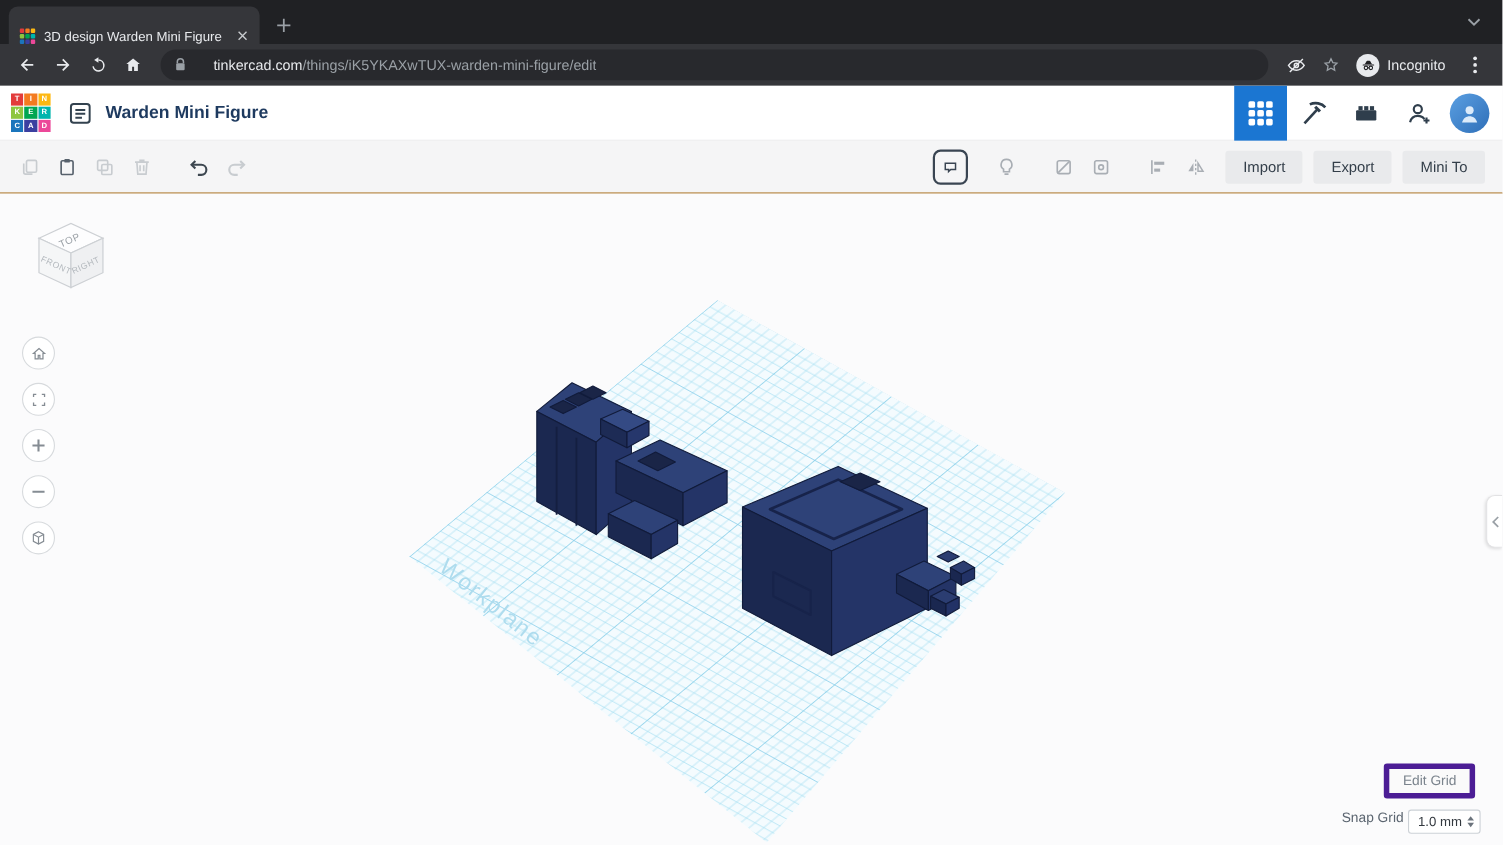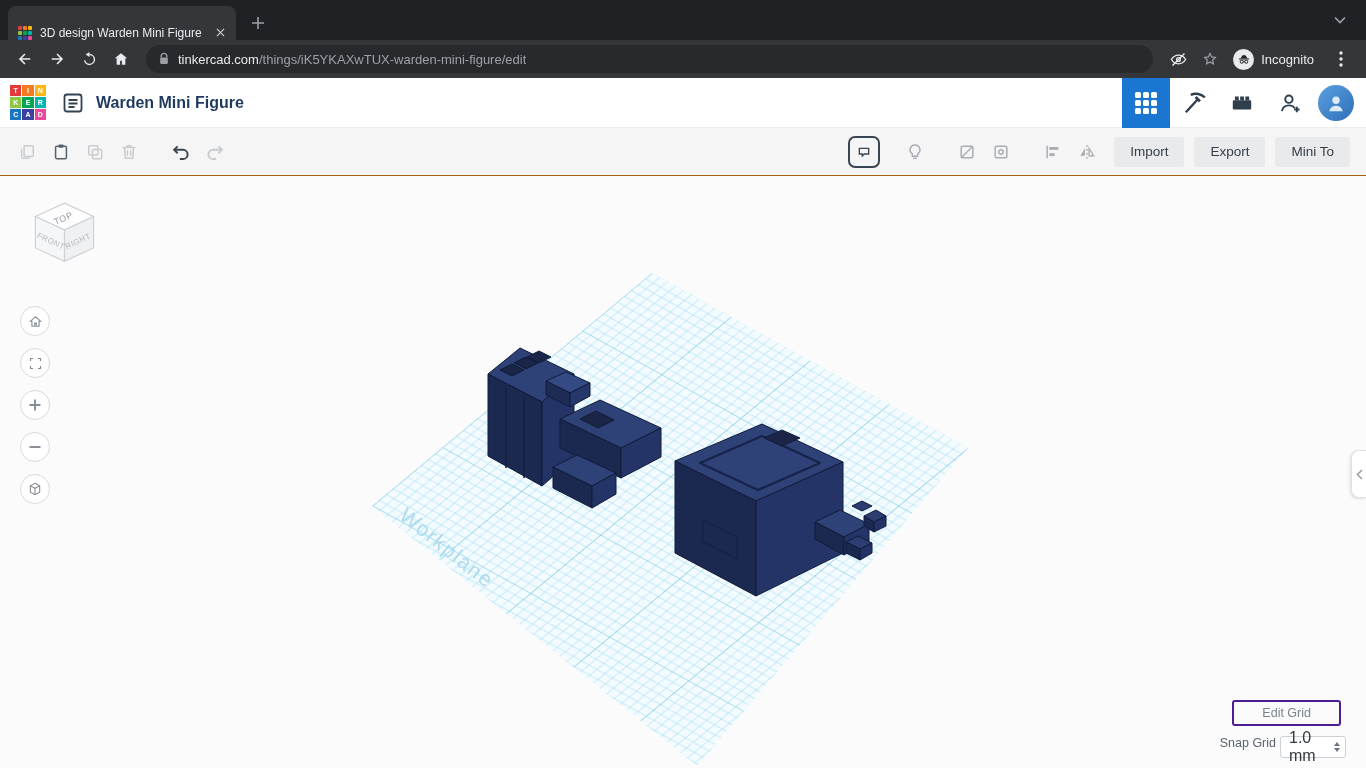--- a/index.html
+++ b/index.html
@@ -19,21 +19,21 @@
   .fav-grid i:nth-child(1){background:#e23b3b}.fav-grid i:nth-child(2){background:#f47b20}.fav-grid i:nth-child(3){background:#fdb813}
   .fav-grid i:nth-child(4){background:#8dc63f}.fav-grid i:nth-child(5){background:#00a651}.fav-grid i:nth-child(6){background:#00b5ad}
   .fav-grid i:nth-child(7){background:#1b75bc}.fav-grid i:nth-child(8){background:#3b3fa0}.fav-grid i:nth-child(9){background:#ec4899}
   .newtab { width:28px; height:28px; margin:0 0 3px 8px; display:flex; align-items:center; justify-content:center; border-radius:50%; }
   .tabbar-spacer { flex:1; }
   .tab-search { width:28px; height:28px; margin:0 12px 6px 0; display:flex; align-items:center; justify-content:center; }
 
   
   .addressbar { height:38px; background:#35363a; display:flex; align-items:center; padding:0 10px; gap:2px; flex:0 0 auto; }
   .nav-ic { width:30px; height:30px; display:flex; align-items:center; justify-content:center; border-radius:50%; flex:0 0 auto; }
-  .urlbox { flex:1; height:28px; margin:0 8px; background:#28292d; border-radius:14px; display:flex; align-items:center; padding:0 12px; gap:8px; min-width:0; }
+  .urlbox { flex:1; height:28px; margin:0 8px; background:#28292d; border-radius:14px; display:flex; align-items:center; padding:0 12px; gap:24px; min-width:0; }
   .url-text { font-size:13px; white-space:nowrap; overflow:hidden; }
   .url-domain { color:#e8eaed; }
   .url-path { color:#9aa0a6; }
   .inc-chip { display:flex; align-items:center; gap:7px; margin:0 10px 0 6px; }
   .inc-ic { width:21px; height:21px; background:#e8eaed; border-radius:50%; display:flex; align-items:center; justify-content:center; }
   .inc-label { color:#e8eaed; font-size:13px; }
 
   
   .appheader { height:50px; background:#ffffff; display:flex; align-items:center; padding-left:10px; border-bottom:1px solid #ececee; flex:0 0 auto; }
   .logo { width:36px; height:36px; display:grid; grid-template-columns:repeat(3,1fr); grid-template-rows:repeat(3,1fr); gap:1px; }
@@ -59,25 +59,25 @@
   .tb-btn { height:30px; padding:0 16px; margin-left:10px; background:#e9eaec; border:none; border-radius:3px; font-family:"Liberation Sans",sans-serif; font-size:13.5px; color:#333e49; cursor:pointer; }
   .tb-btn:last-child { margin-right:6px; }
 
   
   .viewport { position:relative; flex:1; background:#fbfbfc; overflow:hidden; }
   .scene { position:absolute; inset:0; }
   .viewcube { position:absolute; left:22px; top:16px; }
   .vtools { position:absolute; left:20px; top:130px; display:flex; flex-direction:column; gap:12px; }
   .vtool { width:30px; height:30px; border-radius:50%; background:#fff; border:1px solid #d7dadd; display:flex; align-items:center; justify-content:center; }
   .panel-tab { position:absolute; right:0; top:274px; width:15px; height:48px; background:#fff; border:1px solid #e2e2e4; border-right:none; border-radius:8px 0 0 8px; box-shadow:-1px 1px 3px rgba(0,0,0,.12); display:flex; align-items:center; justify-content:center; }
-  .edit-grid { position:absolute; right:25px; bottom:42px; background:#fafafa; border:2px solid #4c1d95; border-radius:3px; padding:4px 28px; font-family:"Liberation Sans",sans-serif; font-size:12.5px; color:#7a838c; }
+  .edit-grid { position:absolute; right:25px; bottom:42px; background:#fafafa; border:5px solid #4c1d95; border-radius:3px; padding:4px 12px; font-family:"Liberation Sans",sans-serif; font-size:12.5px; color:#7a838c; }
   .snapgrid { position:absolute; right:20px; bottom:10px; display:flex; align-items:flex-start; gap:4px; }
   .snap-label { font-size:12.5px; color:#5b6570; }
   .snap-box { width:66px; height:22px; background:#fff; border:1px solid #ccd1d6; border-radius:3px; display:flex; align-items:center; }
-  .snap-val { flex:1; font-size:16px; color:#33393f; padding-left:8px; }
+  .snap-val { flex:1; font-size:12px; color:#33393f; padding-left:8px; }
   .spin { display:flex; flex-direction:column; gap:2px; padding-right:5px; }
   .spin i { width:0; height:0; border-left:3.5px solid transparent; border-right:3.5px solid transparent; }
   .spin .up { border-bottom:4px solid #6b737c; }
   .spin .dn { border-top:4px solid #6b737c; }
 
   svg { display:block; }
 </style>
 </head>
 <body>
 

